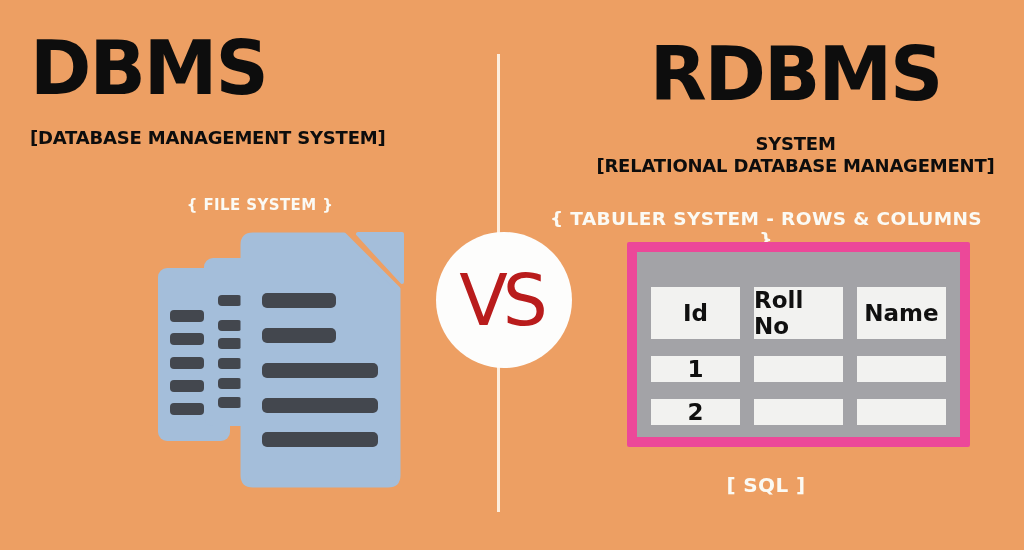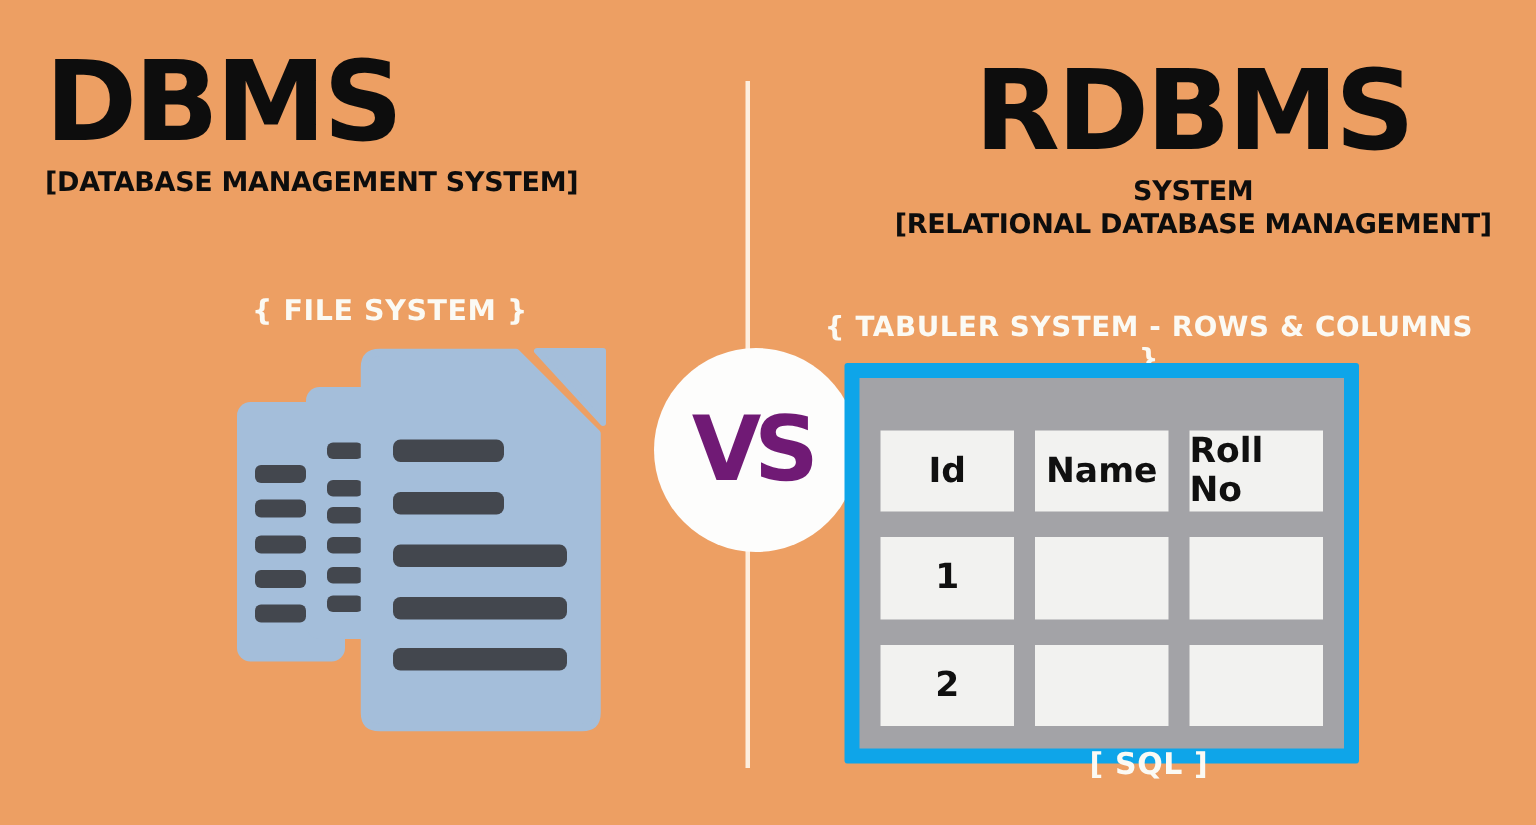--- a/index.html
+++ b/index.html
@@ -15,60 +15,60 @@
   .divider{
     position:absolute;left:497px;top:54px;width:3px;height:458px;
     background:rgba(255,252,243,0.85);
   }
   .vs-circle{
     position:absolute;left:436px;top:232px;width:136px;height:136px;
     background:#FDFDFC;border-radius:50%;
     display:flex;align-items:center;justify-content:center;
   }
   .vs-text{
-    font-weight:bold;font-size:60px;letter-spacing:-5px;
-    color:#701a75;padding-right:6px;line-height:1;
+    font-weight:normal;font-size:71px;letter-spacing:-5px;
+    color:#b91c1c;padding-right:6px;line-height:1;
   }
   
   .col-left{
     position:absolute;left:30px;top:30px;width:520px;text-align:left;
   }
   .big-title{
     font-size:74px;font-weight:bold;line-height:1.05;letter-spacing:-2px;
   }
   .sub-title{
-    font-size:18px;font-weight:bold;margin-top:3px;letter-spacing:-0.2px;
+    font-size:18px;font-weight:bold;margin-top:19px;letter-spacing:-0.2px;
     line-height:1.25;
   }
   .curly-label{
     position:absolute;text-align:center;
-    color:#FBFAF4;font-weight:bold;font-size:19px;letter-spacing:0.4px;
+    color:#FBFAF4;font-weight:bold;font-size:15px;letter-spacing:0.4px;
   }
   .file-label{left:20px;top:196px;width:480px;}
   .docs-art{position:absolute;left:150px;top:227px;}
   
   .col-right{
     position:absolute;left:573px;top:36px;width:445px;text-align:center;
   }
   .tab-label{left:548px;top:197px;width:436px;font-size:18.5px;margin-top:11px;}
   .db-table{
-    position:absolute;left:563px;top:242px;width:343px;height:267px;
-    background:#0ea5e9;box-sizing:border-box;padding:10px;border-radius:2px;
+    position:absolute;left:627px;top:242px;width:343px;height:205px;
+    background:#ec4899;box-sizing:border-box;padding:10px;border-radius:2px;
   }
   .db-panel{
     width:100%;height:100%;background:#A3A3A7;box-sizing:border-box;
     padding:35px 14px 15px 14px;
     display:grid;grid-template-columns:repeat(3,1fr);
     grid-template-rows:repeat(3,1fr);gap:17px 14px;
   }
   .db-cell{
     background:#F2F2F0;display:flex;align-items:center;justify-content:center;
     font-weight:bold;font-size:23px;color:#101010;
   }
-  .sql-label{left:548px;top:473px;width:436px;font-size:20px;margin-top:24px;}
+  .sql-label{left:548px;top:473px;width:436px;font-size:20px;}
 </style>
 </head>
 <body>
 
 <div id="canvas">
 
   <div class="divider"></div>
   <div class="vs-circle">
     <span class="vs-text">VS</span>
   </div>
@@ -121,22 +121,22 @@
       <div>SYSTEM</div>
       <div>[RELATIONAL DATABASE MANAGEMENT]</div>
     </div>
   </div>
 
   <div class="curly-label tab-label">{ TABULER SYSTEM - ROWS &amp; COLUMNS }</div>
 
   <div class="db-table">
     <div class="db-panel">
       <div class="db-cell">Id</div>
+      <div class="db-cell">Roll No</div>
       <div class="db-cell">Name</div>
-      <div class="db-cell">Roll No</div>
       <div class="db-cell">1</div>
       <div class="db-cell"></div>
       <div class="db-cell"></div>
       <div class="db-cell">2</div>
       <div class="db-cell"></div>
       <div class="db-cell"></div>
     </div>
   </div>
 
   <div class="curly-label sql-label">[ SQL ]</div>

